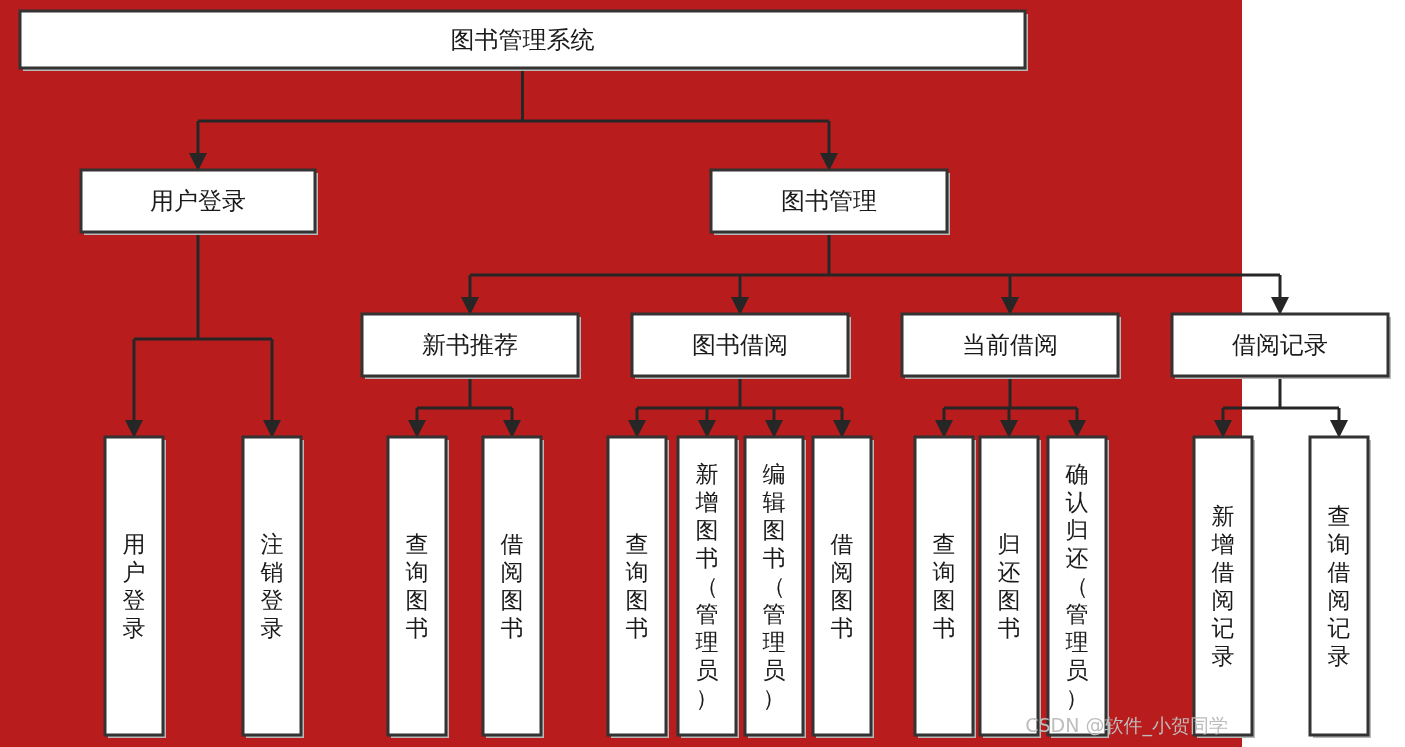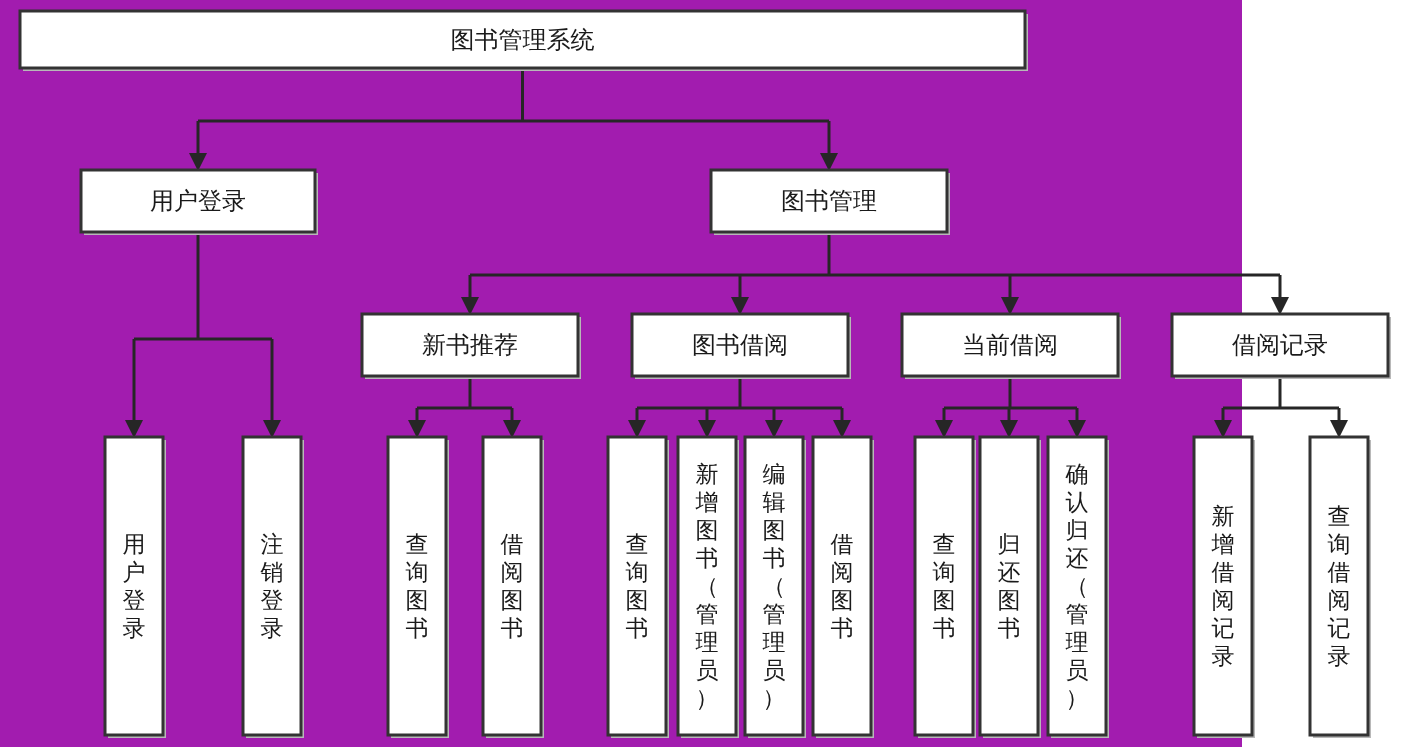--- a/index.html
+++ b/index.html
@@ -10,21 +10,21 @@
   body {
     width: 1405px;
     height: 747px;
     font-family: "DejaVu Sans", "Liberation Sans", sans-serif;
     overflow: hidden;
   }
   #diagram-root {
     position: relative;
     width: 1242px;
     height: 747px;
-    background: #a21caf;
+    background: #b91c1c;
   }
   svg#tree-svg {
     position: absolute;
     left: 0;
     top: 0;
     width: 1405px;
     height: 747px;
     display: block;
   }
   .node-box {
@@ -227,13 +227,14 @@
           <rect x="1194" y="437" width="58" height="298" class="node-box"></rect>
           <text x="1223" y="0" text-anchor="middle" font-size="23" fill="#1a1a1a" font-family="&quot;DejaVu Sans&quot;,&quot;Liberation Sans&quot;,sans-serif"><tspan x="1223" y="523.84">新</tspan><tspan x="1223" y="551.84">增</tspan><tspan x="1223" y="579.84">借</tspan><tspan x="1223" y="607.84">阅</tspan><tspan x="1223" y="635.84">记</tspan><tspan x="1223" y="663.84">录</tspan></text>
         </g>
         <g>
           <rect x="1313" y="440" width="58" height="298" class="node-shadow"></rect>
           <rect x="1310" y="437" width="58" height="298" class="node-box"></rect>
           <text x="1339" y="0" text-anchor="middle" font-size="23" fill="#1a1a1a" font-family="&quot;DejaVu Sans&quot;,&quot;Liberation Sans&quot;,sans-serif"><tspan x="1339" y="523.84">查</tspan><tspan x="1339" y="551.84">询</tspan><tspan x="1339" y="579.84">借</tspan><tspan x="1339" y="607.84">阅</tspan><tspan x="1339" y="635.84">记</tspan><tspan x="1339" y="663.84">录</tspan></text>
         </g>
       </g>
   </svg>
+  <div class="watermark-text">CSDN @软件_小贺同学</div>
 </div>
 
 </body></html>

